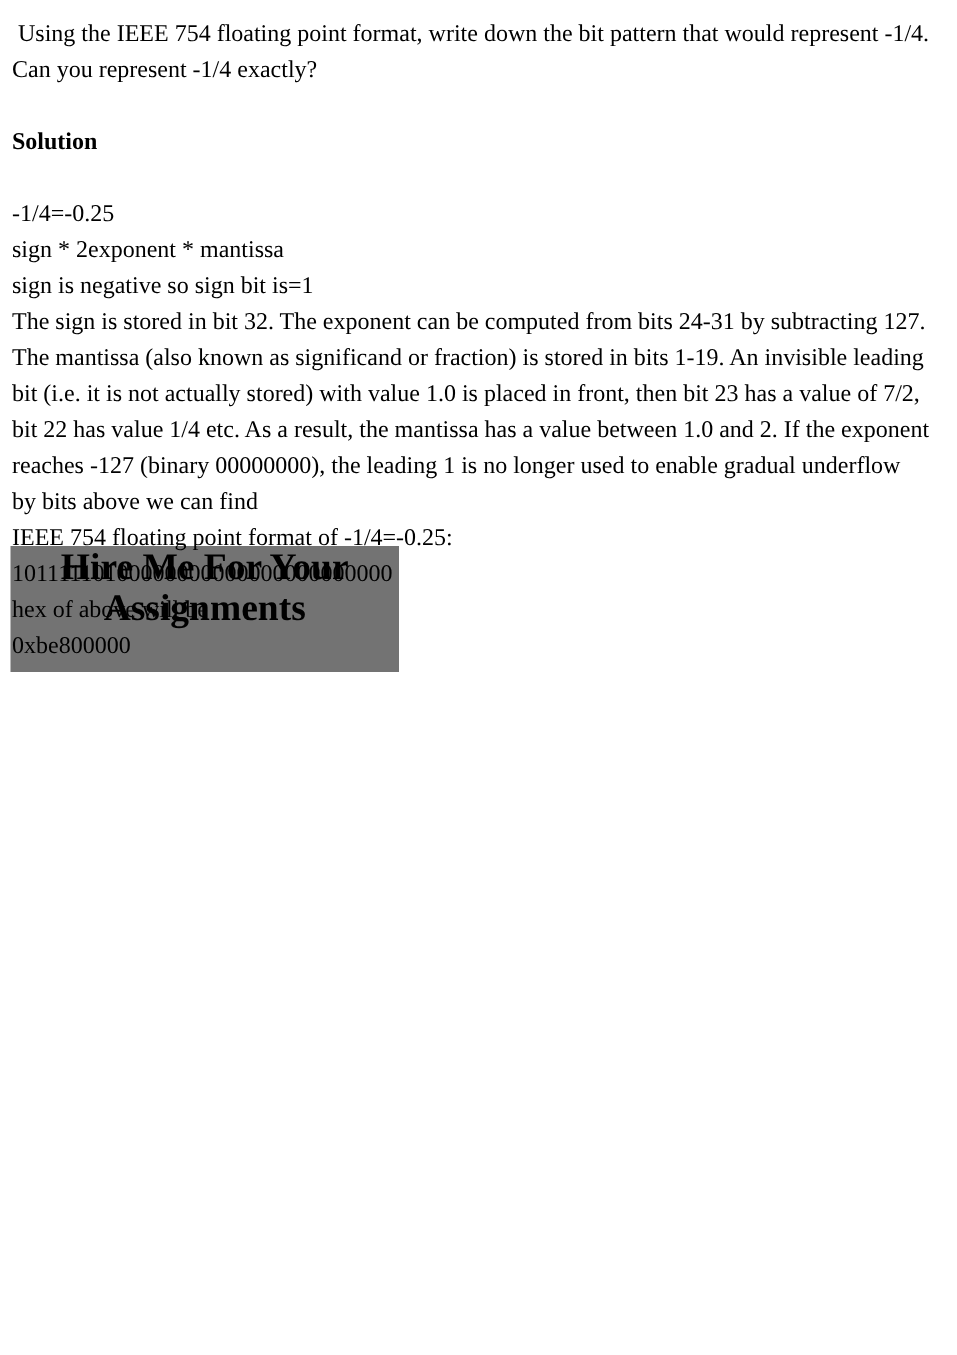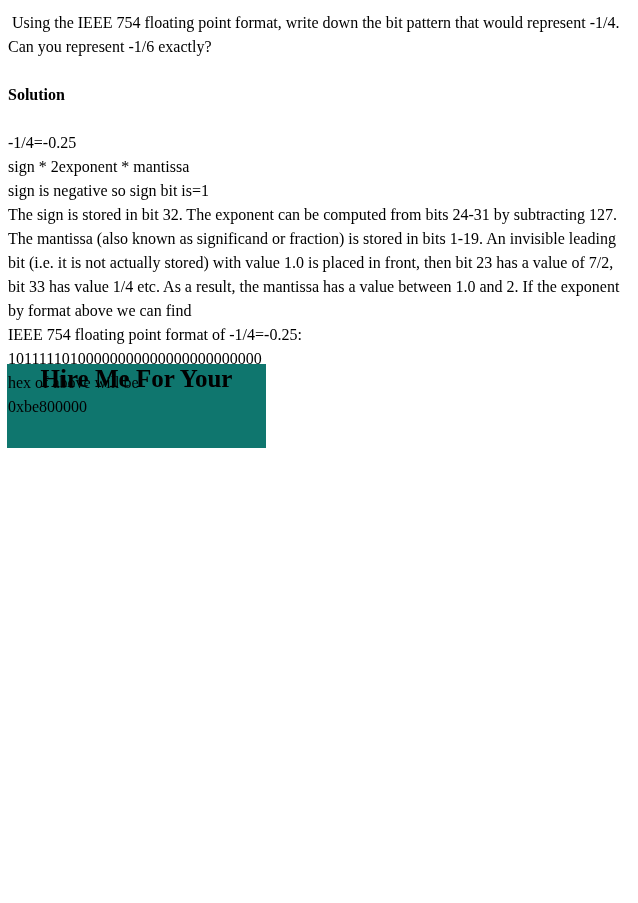--- a/index.html
+++ b/index.html
@@ -25,55 +25,57 @@
     height: 24px;
   }
   .blank { height: 24px; }
   .heading { font-weight: bold; font-family: Liberation Serif, serif; }
   .watermark {
     position: absolute;
     left: 7px;
     top: 364px;
     width: 259px;
     height: 84px;
-    background: #0f766e;
+    background: #737373;
     mix-blend-mode: multiply;
     text-align: center;
     font-weight: bold;
     font-size: 25px;
     line-height: 27px;
     padding-top: 1px;
     box-sizing: border-box;
     color: #000000;
     white-space: nowrap;
   }
   .wm-line { height: 27px; }
 </style>
 </head>
 <body>
 
 <div class="page">
 
   <div class="doc">
     <div class="line"> Using the IEEE 754 floating point format, write down the bit pattern that would represent -1/4.</div>
-    <div class="line">Can you represent -1/6 exactly?</div>
+    <div class="line">Can you represent -1/4 exactly?</div>
     <div class="line blank"></div>
     <div class="line heading">Solution</div>
     <div class="line blank"></div>
     <div class="line">-1/4=-0.25</div>
     <div class="line">sign * 2exponent * mantissa</div>
     <div class="line">sign is negative so sign bit is=1</div>
     <div class="line">The sign is stored in bit 32. The exponent can be computed from bits 24-31 by subtracting 127.</div>
     <div class="line">The mantissa (also known as significand or fraction) is stored in bits 1-19. An invisible leading</div>
     <div class="line">bit (i.e. it is not actually stored) with value 1.0 is placed in front, then bit 23 has a value of 7/2,</div>
-    <div class="line">bit 33 has value 1/4 etc. As a result, the mantissa has a value between 1.0 and 2. If the exponent</div>
-    <div class="line">by format above we can find</div>
+    <div class="line">bit 22 has value 1/4 etc. As a result, the mantissa has a value between 1.0 and 2. If the exponent</div>
+    <div class="line">reaches -127 (binary 00000000), the leading 1 is no longer used to enable gradual underflow</div>
+    <div class="line">by bits above we can find</div>
     <div class="line">IEEE 754 floating point format of -1/4=-0.25:</div>
     <div class="line">10111110100000000000000000000000</div>
     <div class="line">hex of above will be</div>
     <div class="line">0xbe800000</div>
   </div>
 
   <div class="watermark">
     <div class="wm-line">Hire Me For Your</div>
+    <div class="wm-line">Assignments</div>
   </div>
 
 </div>
 
 </body></html>

